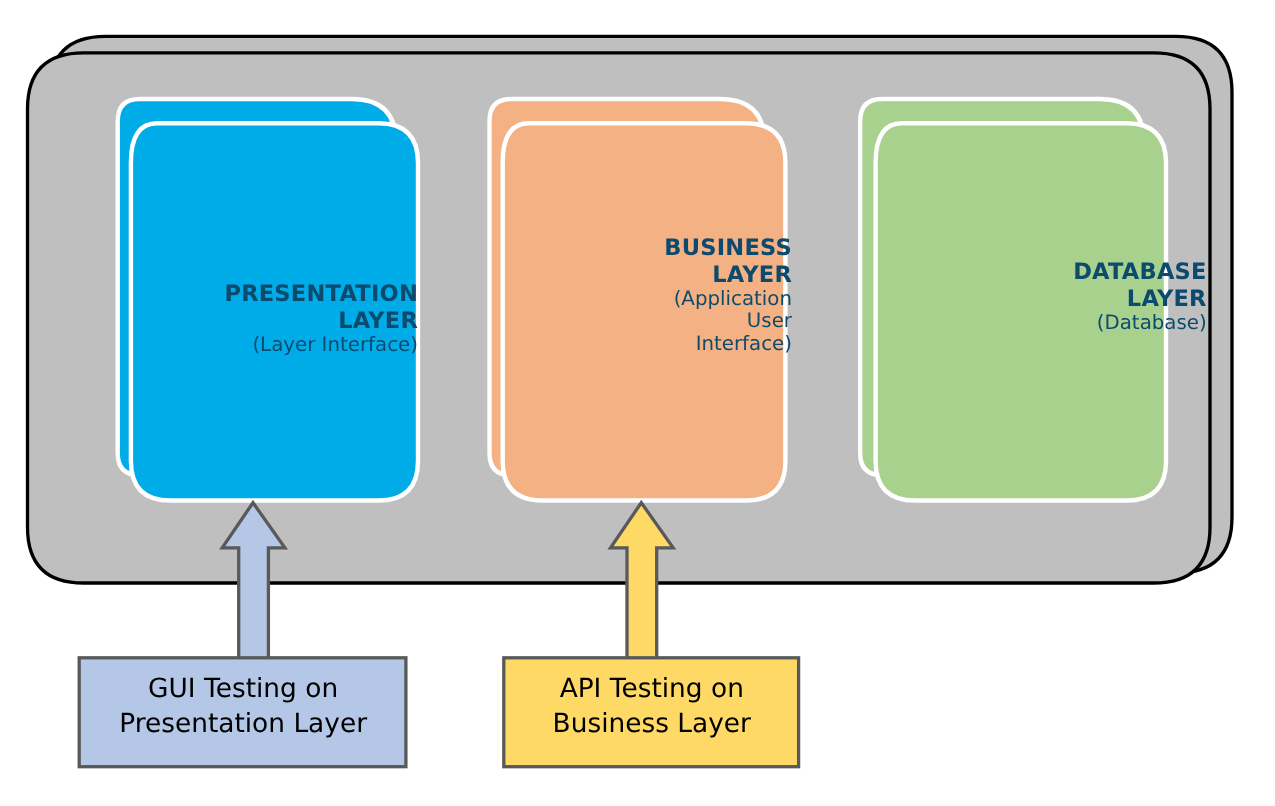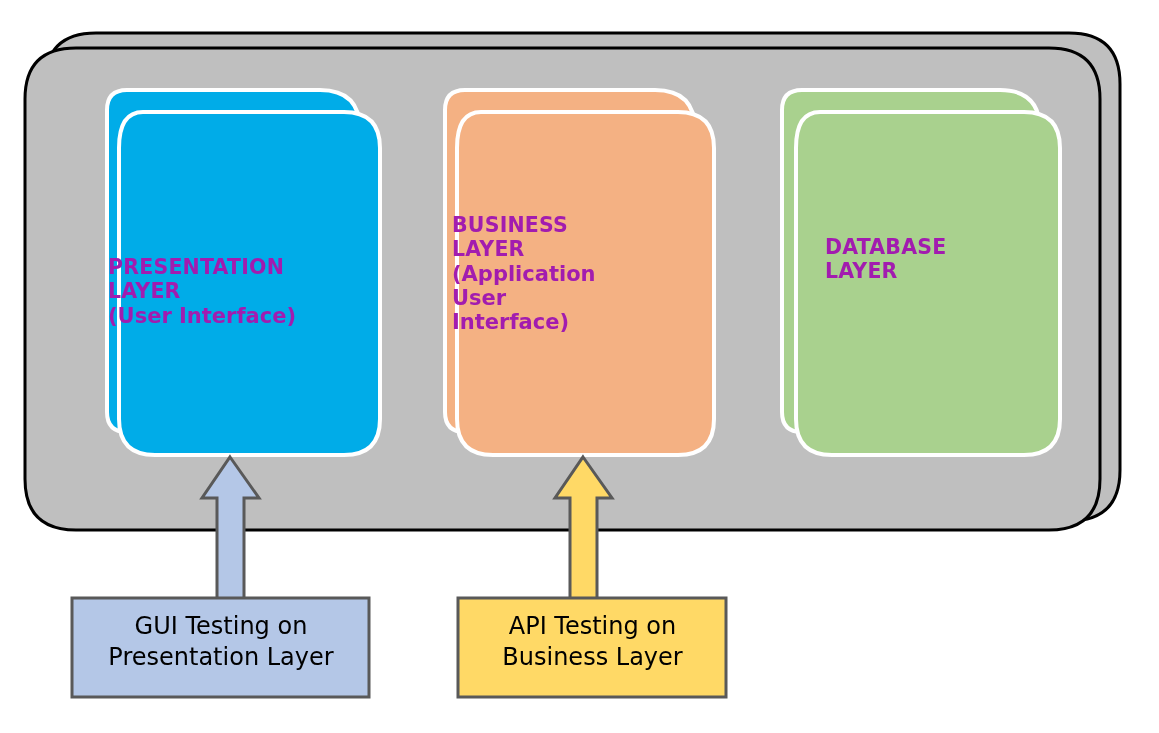--- a/index.html
+++ b/index.html
@@ -22,34 +22,34 @@
     position: absolute;
     left: 0;
     top: 0;
     width: 1159px;
     height: 733px;
   }
 
   
   .layer-text {
     position: absolute;
-    text-align: left;
-    color: #a21caf;
+    text-align: right;
+    color: #0c4a6e;
     line-height: 1.16;
     pointer-events: none;
   }
   .layer-title {
     font-weight: bold;
     font-size: 20.5px;
     letter-spacing: 0.2px;
     white-space: pre-line;
   }
   .layer-sub {
-    font-weight: bold;
-    font-size: 21px;
+    font-weight: normal;
+    font-size: 18px;
     white-space: pre-line;
   }
 
   .callout-text {
     position: absolute;
     text-align: center;
     color: #000000;
     font-size: 24px;
     line-height: 1.3;
     white-space: pre-line;
@@ -97,34 +97,35 @@
     <path d="M 583,457 L 612,498 L 597,498 L 597,600 L 570,600 L 570,498 L 555,498 Z" fill="#ffd966" stroke="#595959" stroke-width="3" stroke-linejoin="miter"></path>
 
     <rect x="72" y="598" width="297" height="99" fill="#b4c7e7" stroke="#595959" stroke-width="3"></rect>
 
     <rect x="458" y="598" width="268" height="99" fill="#ffd966" stroke="#595959" stroke-width="3"></rect>
   </svg>
 
   <div class="layer-text" id="presentation-text">
     <div class="layer-title">PRESENTATION
 LAYER</div>
-    <div class="layer-sub">(User Interface)</div>
+    <div class="layer-sub">(Layer Interface)</div>
   </div>
 
   <div class="layer-text" id="business-text">
     <div class="layer-title">BUSINESS
 LAYER</div>
     <div class="layer-sub">(Application
 User
 Interface)</div>
   </div>
 
   <div class="layer-text" id="database-text">
     <div class="layer-title">DATABASE
 LAYER</div>
+    <div class="layer-sub">(Database)</div>
   </div>
 
   <div class="callout-text" id="gui-callout-text">GUI Testing on
 Presentation Layer</div>
 
   <div class="callout-text" id="api-callout-text">API Testing on
 Business Layer</div>
 
 </div>
 

